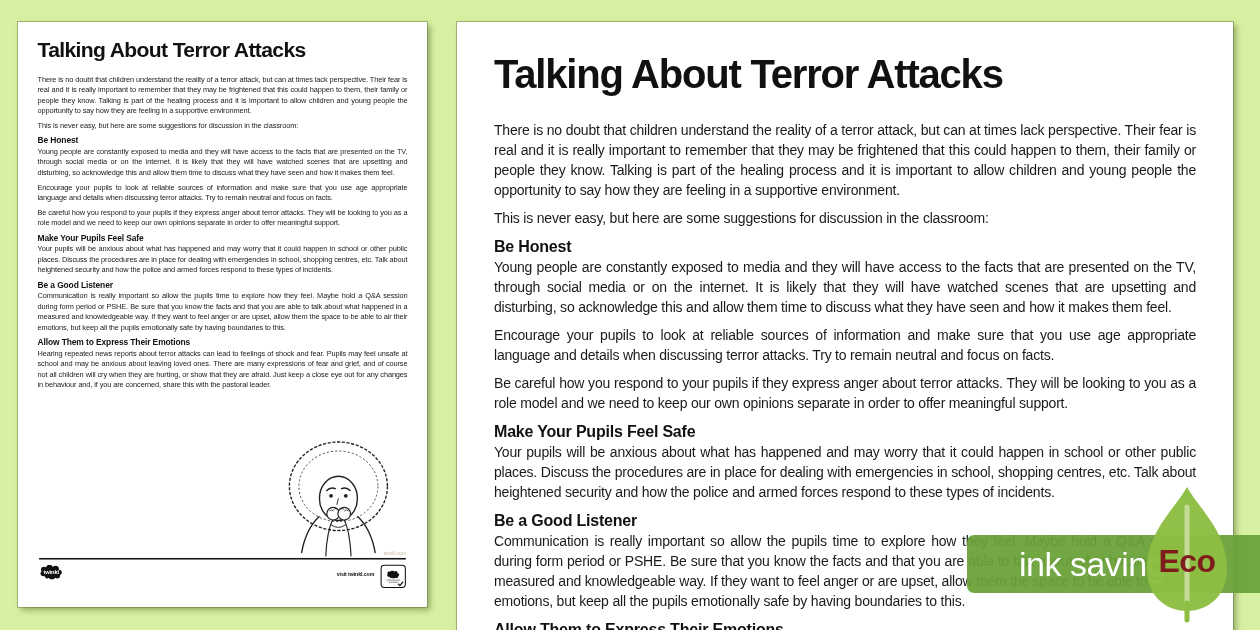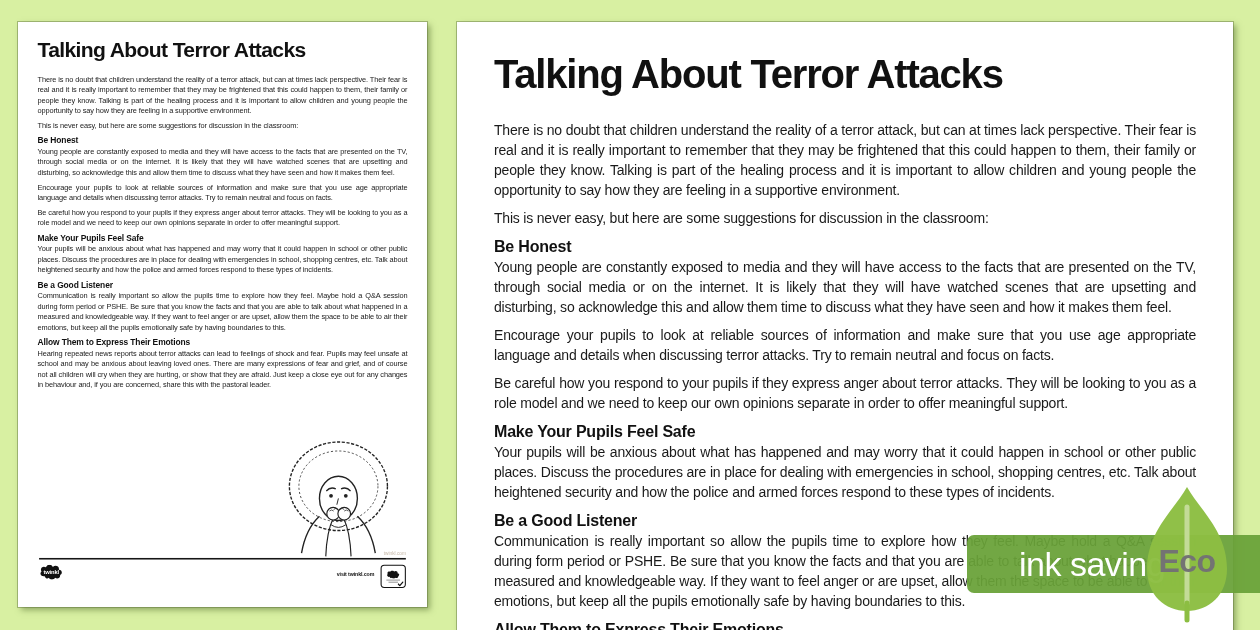--- a/index.html
+++ b/index.html
@@ -62,21 +62,21 @@
   
   .ink-band{
     position:absolute;left:967px;top:535px;width:293px;height:58px;
     background:var(--band,#69a238f0);border-radius:7px 0 0 7px;
     display:flex;align-items:center;padding-left:52px;box-sizing:border-box;
   }
   .ink-label{color:#fff;font-size:34px;letter-spacing:-0.5px;}
   .eco-leaf{position:absolute;left:1139px;top:483px;width:96px;height:140px;}
   .eco-label{
     position:absolute;left:0;right:0;top:60px;text-align:center;
-    color:#737373;font-size:32px;font-weight:bold;letter-spacing:-0.5px;
+    color:#7f1d1d;font-size:32px;font-weight:bold;letter-spacing:-0.5px;
   }
 </style>
 </head>
 <body>
 
 <div class="page" id="thumb-page">
   <div class="doc">
     <h1 class="doc-title">Talking About Terror Attacks</h1>
     <p class="body">There is no doubt that children understand the reality of a terror attack, but can at times lack perspective. Their fear is real and it is really important to remember that they may be frightened that this could happen to them, their family or people they know. Talking is part of the healing process and it is important to allow children and young people the opportunity to say how they are feeling in a supportive environment.</p>
     <p class="body">This is never easy, but here are some suggestions for discussion in the classroom:</p>

